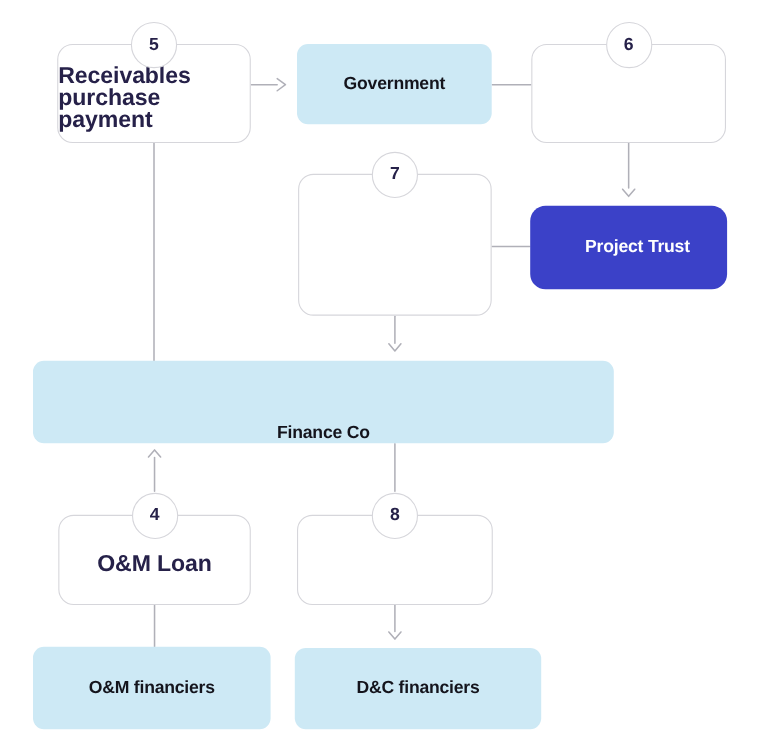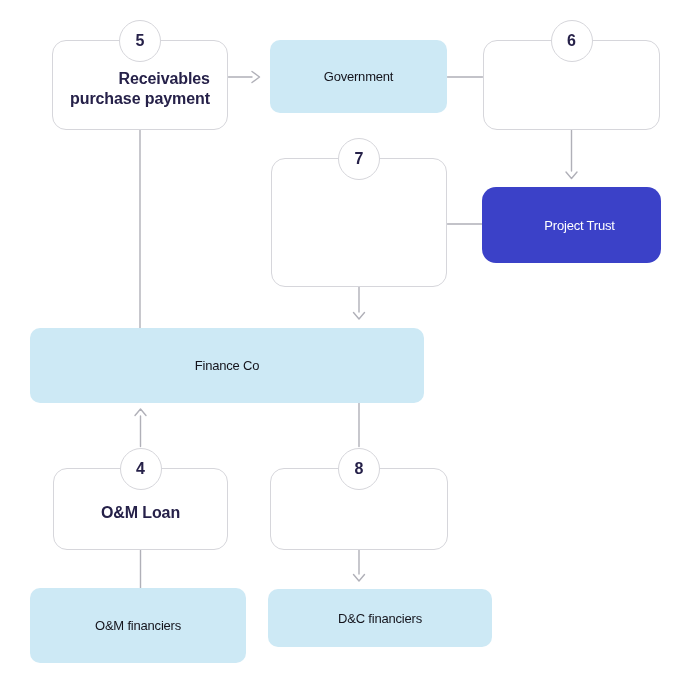--- a/index.html
+++ b/index.html
@@ -42,54 +42,54 @@
     width:42px;height:42px;border-radius:50%;
     background:var(--box-fill);
     border:1px solid var(--box-border);
     display:flex;align-items:center;justify-content:center;
     box-sizing:border-box;
   }
   .step-number{
     font-size:16px;font-weight:700;color:var(--step-text);
   }
   .step-label{
-    font-size:16px;font-weight:700;color:var(--step-text);
-    text-align:right;line-height:20px;white-space:pre-line;
+    font-size:21px;font-weight:700;color:var(--step-text);
+    text-align:left;line-height:20px;white-space:pre-line;
     letter-spacing:-0.1px;
   }
 
   .entity-box{
     position:absolute;
     background:var(--entity-fill);
     border-radius:10px;
     display:flex;align-items:center;justify-content:center;
     box-sizing:border-box;
   }
   .entity-label{
-    font-size:13px;font-weight:400;color:var(--entity-text);
+    font-size:16px;font-weight:700;color:var(--entity-text);
     letter-spacing:-0.2px;text-align:center;
   }
   .entity-box.highlight{
     background:var(--highlight-fill);
     border-radius:14px;
     padding-left:16px;
   }
   .entity-box.highlight .entity-label{color:var(--highlight-text);}
 
   
   #box-receivables {left:52px;  top:40px;  width:176px; height:90px;}
   #box-government  {left:270px; top:40px;  width:177px; height:73px;}
   #box-construction{left:483px; top:40px;  width:177px; height:90px;}
   #box-repay-dc    {left:271px; top:158px; width:176px; height:129px;}
   #box-project-trust{left:482px;top:187px; width:179px; height:76px;}
-  #box-finance     {left:30px;  top:328px; width:394px; height:75px;}
+  #box-finance     {left:30px;  top:328px; width:528px; height:75px;align-items:flex-end;}
   #box-om-loan     {left:53px;  top:468px; width:175px; height:82px;}
   #box-repay-ext   {left:270px; top:468px; width:178px; height:82px;}
   #box-om-fin      {left:30px;  top:588px; width:216px; height:75px;}
-  #box-dc-fin      {left:268px; top:589px; width:224px; height:58px;}
+  #box-dc-fin      {left:268px; top:589px; width:224px; height:74px;}
 </style>
 </head>
 <body>
 
 <div class="canvas">
 
   <svg class="connectors" viewBox="0 0 689 685">
     <g>
       <path d="M228.5 77 H252"></path>
       <polyline points="252,71.5 259.5,77 252,82.5"></polyline>

